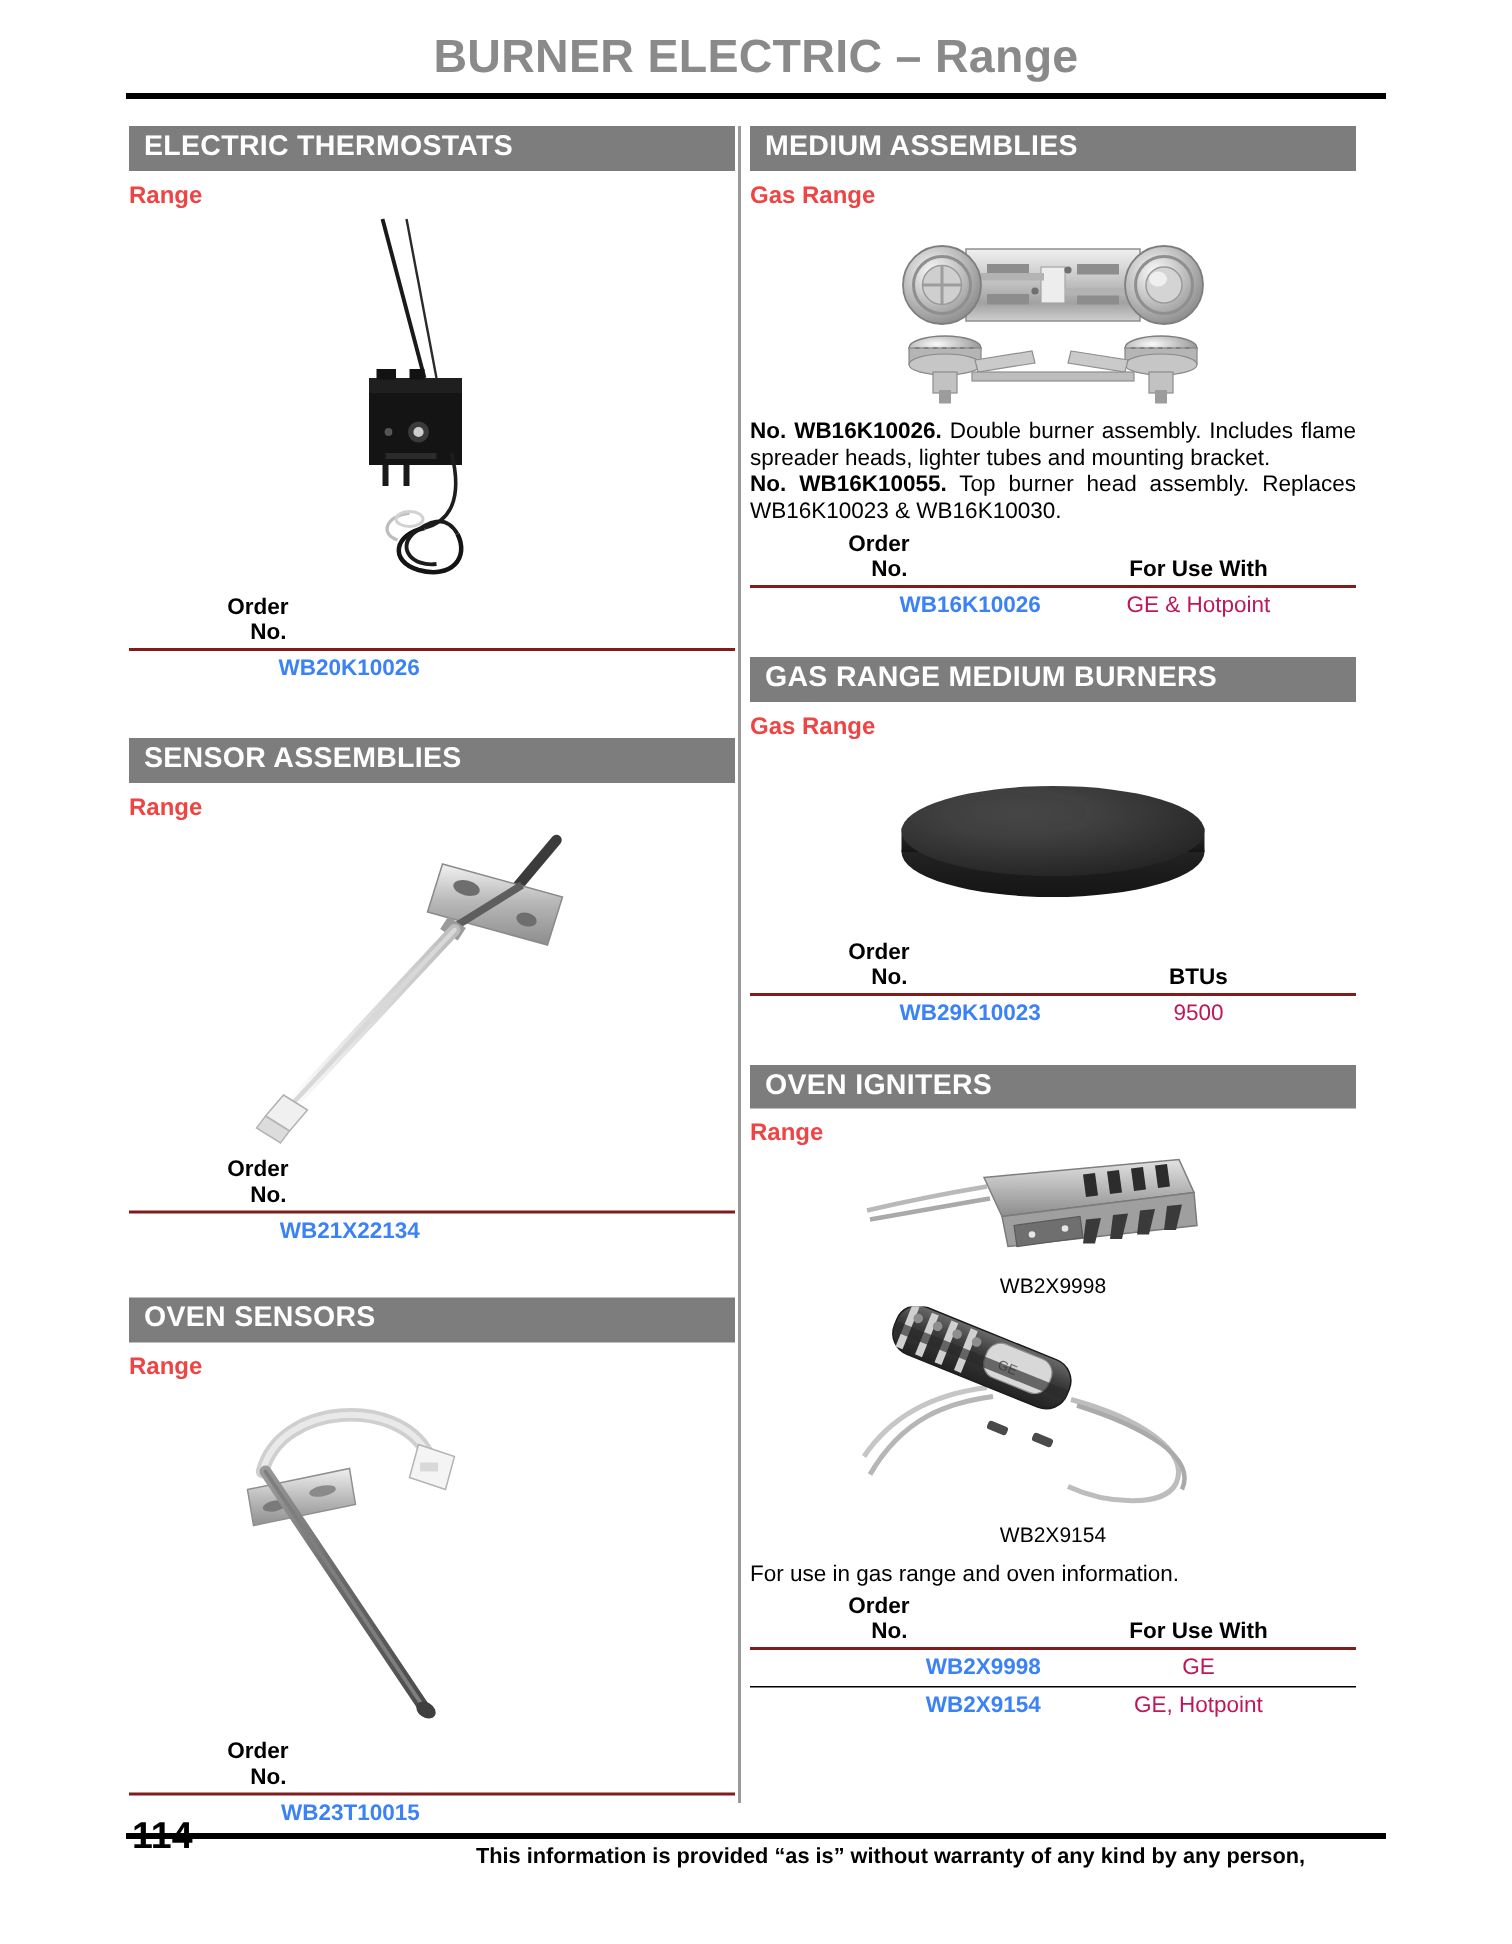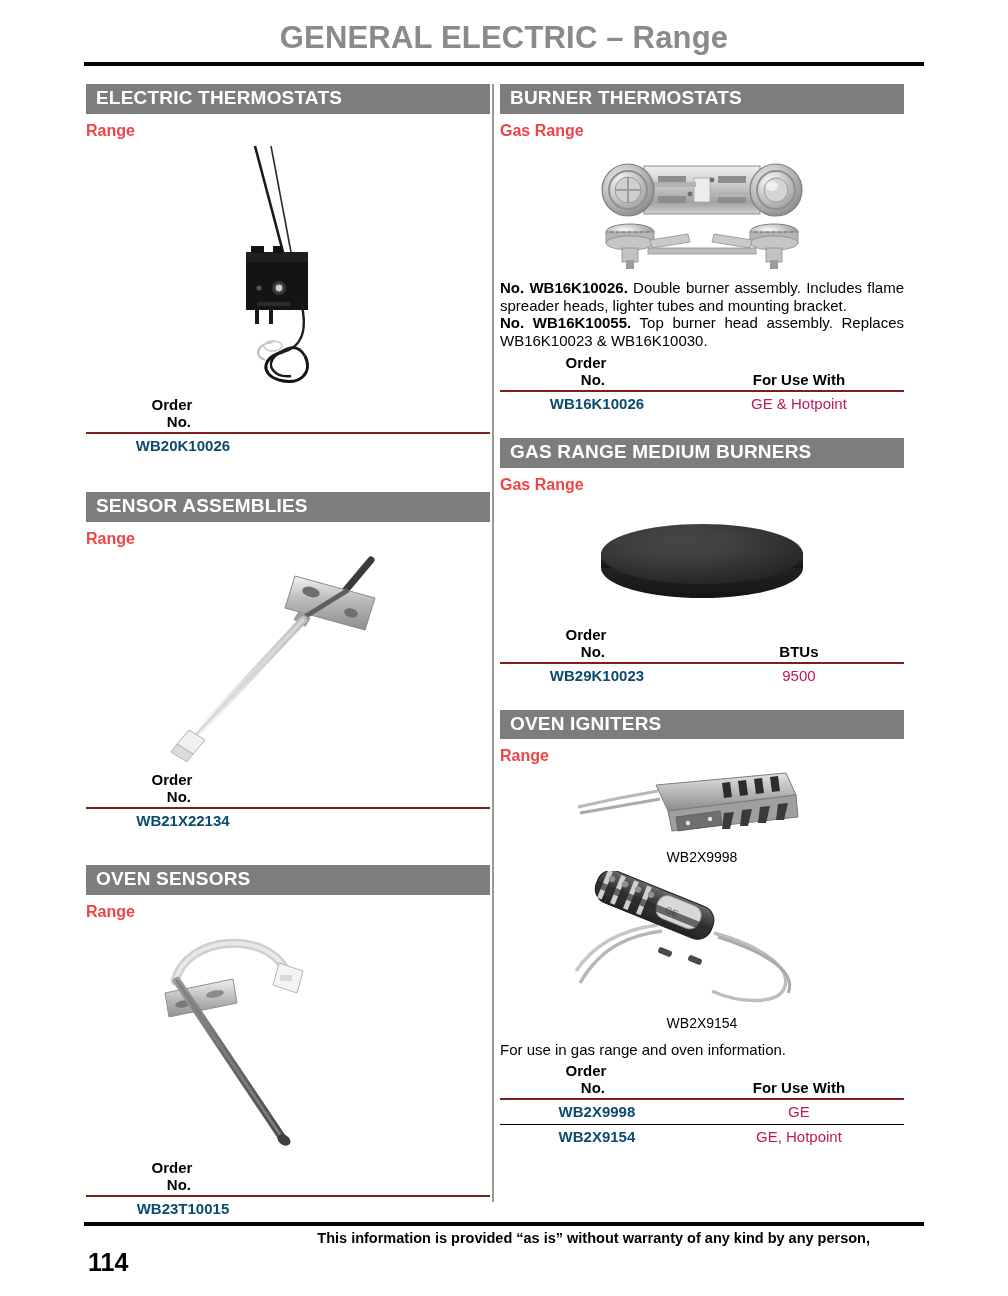--- a/index.html
+++ b/index.html
@@ -103,23 +103,23 @@
   }
   .order-table tr.head-row th {
     border-bottom: 2px solid #7f1d1d;
     padding-bottom: 2px;
   }
   .order-table td {
     font-size: 15px;
     padding: 3px 0 4px 0;
   }
   .order-table td.pn {
-    color: #0c4a6e;
-    font-weight: bold;
-    text-align: center;
+    color: #3b82f6;
+    font-weight: bold;
+    text-align: right;
   }
   .order-table td.val {
     color: #be185d;
     text-align: center;
   }
   .order-table tr.sep td {
     border-bottom: 1.5px solid #000;
   }
 
   
@@ -153,41 +153,41 @@
     position: absolute;
     left: 84px;
     top: 1222px;
     width: 840px;
     height: 4px;
     background: #000;
   }
   .page-number {
     position: absolute;
     left: 88px;
-    top: 1248px;
+    top: 1210px;
     font-size: 25px;
     font-weight: bold;
   }
   .footer-text {
     position: absolute;
     left: 150px;
     top: 1228px;
     width: 720px;
     text-align: right;
     font-size: 14.5px;
     font-weight: bold;
     line-height: 1.45;
   }
 </style>
 </head>
 <body>
 
 <div class="page">
 
-  <div class="page-title">GENERAL ELECTRIC – Range</div>
+  <div class="page-title">BURNER ELECTRIC – Range</div>
   <div class="title-rule"></div>
   <div class="col-divider"></div>
 
   <div class="col col-left">
 
     <div>
       <div class="section-bar">ELECTRIC THERMOSTATS</div>
       <div class="subhead">Range</div>
 
       <div class="fig" style="height:250px; margin-top:2px;">
@@ -336,21 +336,21 @@
           <td class="val"></td>
         </tr>
       </tbody>
         </table>
     </div>
   </div>
 
   <div class="col col-right">
 
     <div>
-      <div class="section-bar">BURNER THERMOSTATS</div>
+      <div class="section-bar">MEDIUM ASSEMBLIES</div>
       <div class="subhead">Gas Range</div>
 
       <div class="fig" style="height:125px; margin-top:8px;">
         <svg width="240" height="125" viewBox="0 0 240 125">
           <defs>
             <linearGradient id="steel" x1="0" y1="0" x2="0" y2="1">
               <stop offset="0%" stop-color="#f0f0f0"></stop>
               <stop offset="40%" stop-color="#c9c9c9"></stop>
               <stop offset="75%" stop-color="#a2a2a2"></stop>
               <stop offset="100%" stop-color="#cfcfcf"></stop>

